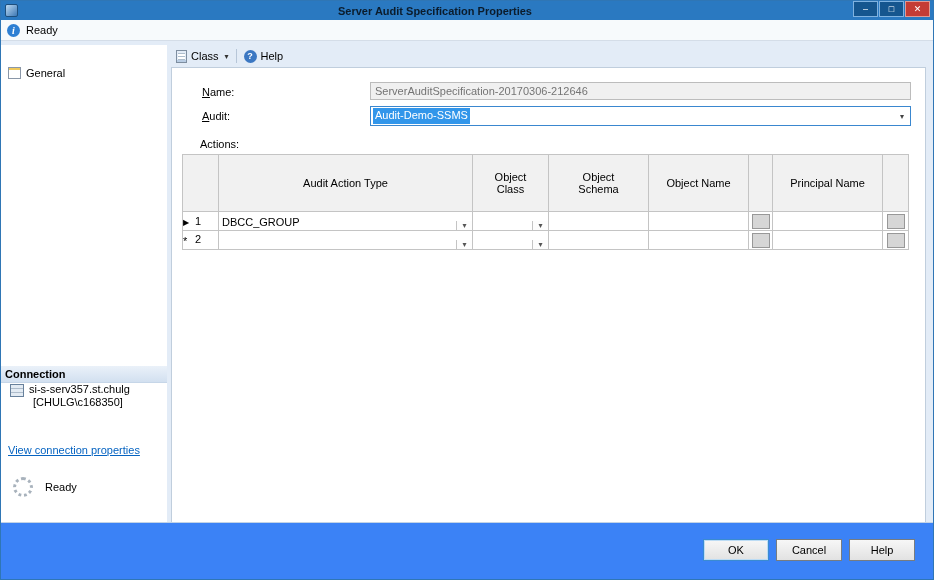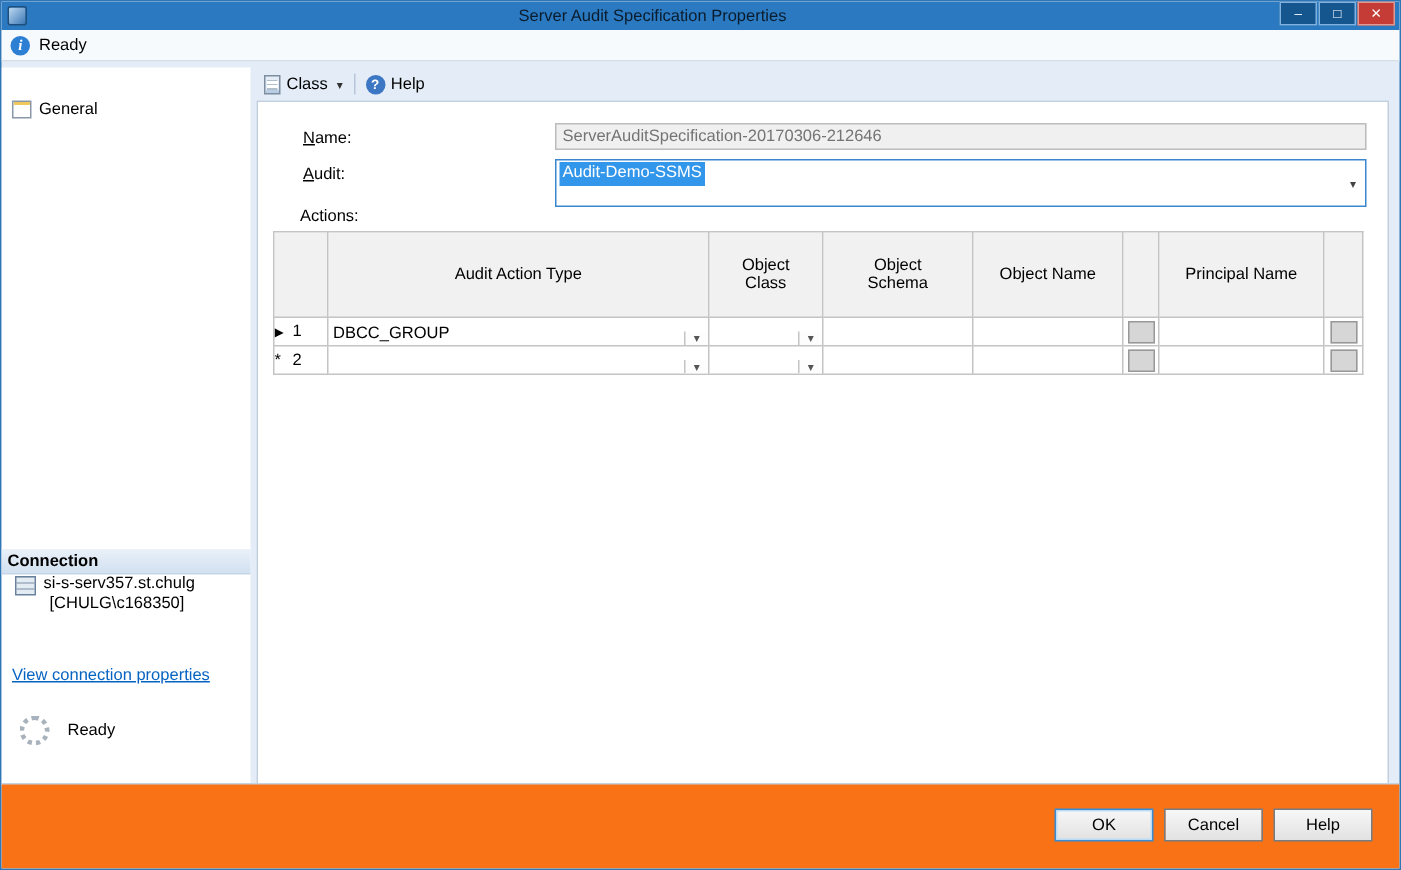--- a/index.html
+++ b/index.html
@@ -12,21 +12,21 @@
   
   .titlebar {
     position:absolute; left:0; top:0; right:0; height:19px;
     background:#2a79c1; display:flex; align-items:center;
   }
   .app-icon {
     width:13px; height:13px; margin-left:4px; border-radius:2px;
     background:linear-gradient(135deg,#bcd9f2,#3c78b4);
     border:1px solid #1d4f7d; flex:0 0 auto;
   }
-  .titletext { flex:1; text-align:center; color:#0b1c2c; font-size:11px; }
+  .titletext { flex:1; text-align:center; color:#0b1c2c; font-size:11px;font-weight:bold; }
   .win-controls { display:flex; align-self:flex-start; margin-right:3px; }
   .winbtn {
     width:25px; height:16px; margin-left:1px; text-align:center;
     font-size:9px; line-height:14px; color:#fff; cursor:default;
     background:#15568f; border:1px solid #7fb2e0;
   }
   .winbtn.close { background:#c43c35; border-color:#e09a94; }
   
   .statusbar {
     position:absolute; top:19px; left:0; right:0; height:21px;
@@ -95,21 +95,21 @@
   .mnemonic::first-letter { text-decoration:underline; }
   .lbl-name { left:30px; top:18px; }
   .lbl-audit { left:30px; top:42px; }
   .lbl-actions { left:28px; top:70px; }
   .name-field {
     position:absolute; left:198px; top:14px; width:541px; height:18px;
     background:#f0f0f0; border:1px solid #bcbcbc; color:#747474;
     padding:2px 4px; font-size:11px; white-space:nowrap; overflow:hidden;
   }
   .audit-combo {
-    position:absolute; left:198px; top:38px; width:541px; height:32px;
+    position:absolute; left:198px; top:38px; width:541px; height:20px;
     background:#fff; border:1px solid #3a87cf; display:flex; align-items:stretch;
   }
   .audit-sel {
     margin:1px 0 1px 2px; padding:1px 2px 0; height:16px;
     background:#3296ea; color:#fff; font-size:11px; white-space:nowrap;
   }
   .audit-spacer { flex:1; }
   .combo-arrow {
     width:16px; display:flex; align-items:center; justify-content:center;
     font-size:8px; color:#444;
@@ -130,21 +130,21 @@
   .cell-combo .txt { flex:1; padding:2px 3px; white-space:nowrap; overflow:hidden; }
   .cell-combo .arrow {
     width:16px; border-left:1px solid #c4c4c4; background:#fdfdfd; color:#555;
     font-size:8px; display:flex; align-items:center; justify-content:center;
   }
   td.btn-cell { background:#e9e9e9; text-align:center; }
   .mini-btn { display:inline-block; width:18px; height:15px; background:#d6d6d6; border:1px solid #989898; vertical-align:middle; }
   
   .footer {
     position:absolute; left:0; right:0; bottom:0; height:57px;
-    background:#f97316; border-top:1px solid #c2d3e6;
+    background:#3b82f6; border-top:1px solid #c2d3e6;
   }
   .btn {
     position:absolute; top:16px; width:66px; height:22px;
     background:linear-gradient(#f7f7f7,#e2e2e2); border:1px solid #777c80;
     font-size:11px; text-align:center; line-height:20px; cursor:default;
     font-family:"Liberation Sans", sans-serif;
   }
   .btn-ok { left:702px; border-color:#3b8bd0; box-shadow:0 0 0 1px #bcdcf5 inset; }
   .btn-cancel { left:775px; }
   .btn-help { left:848px; }

